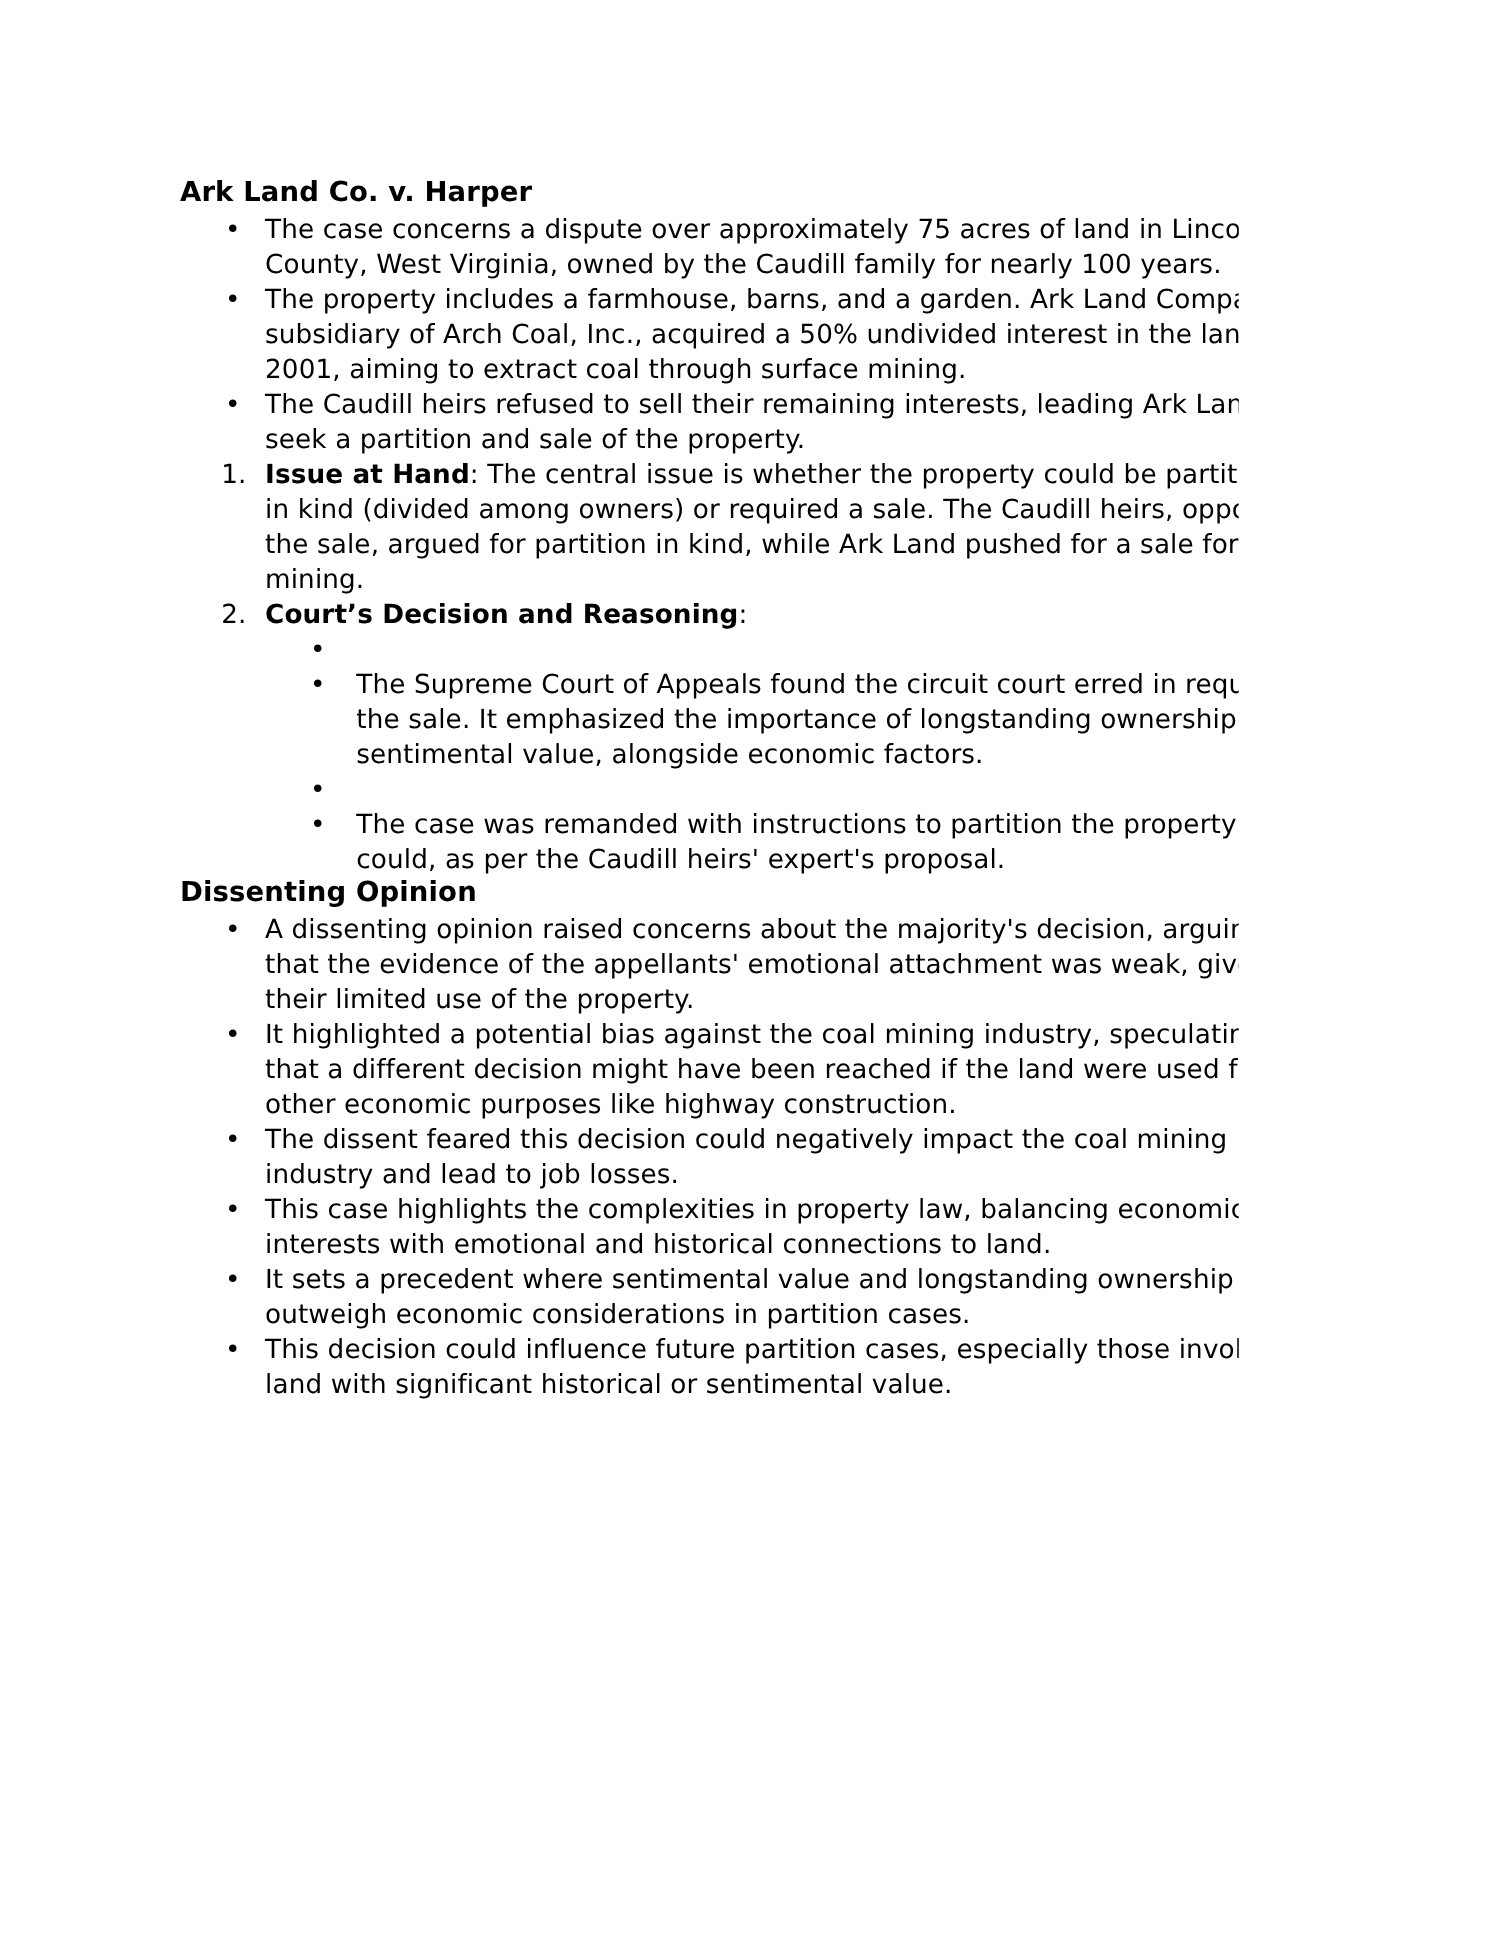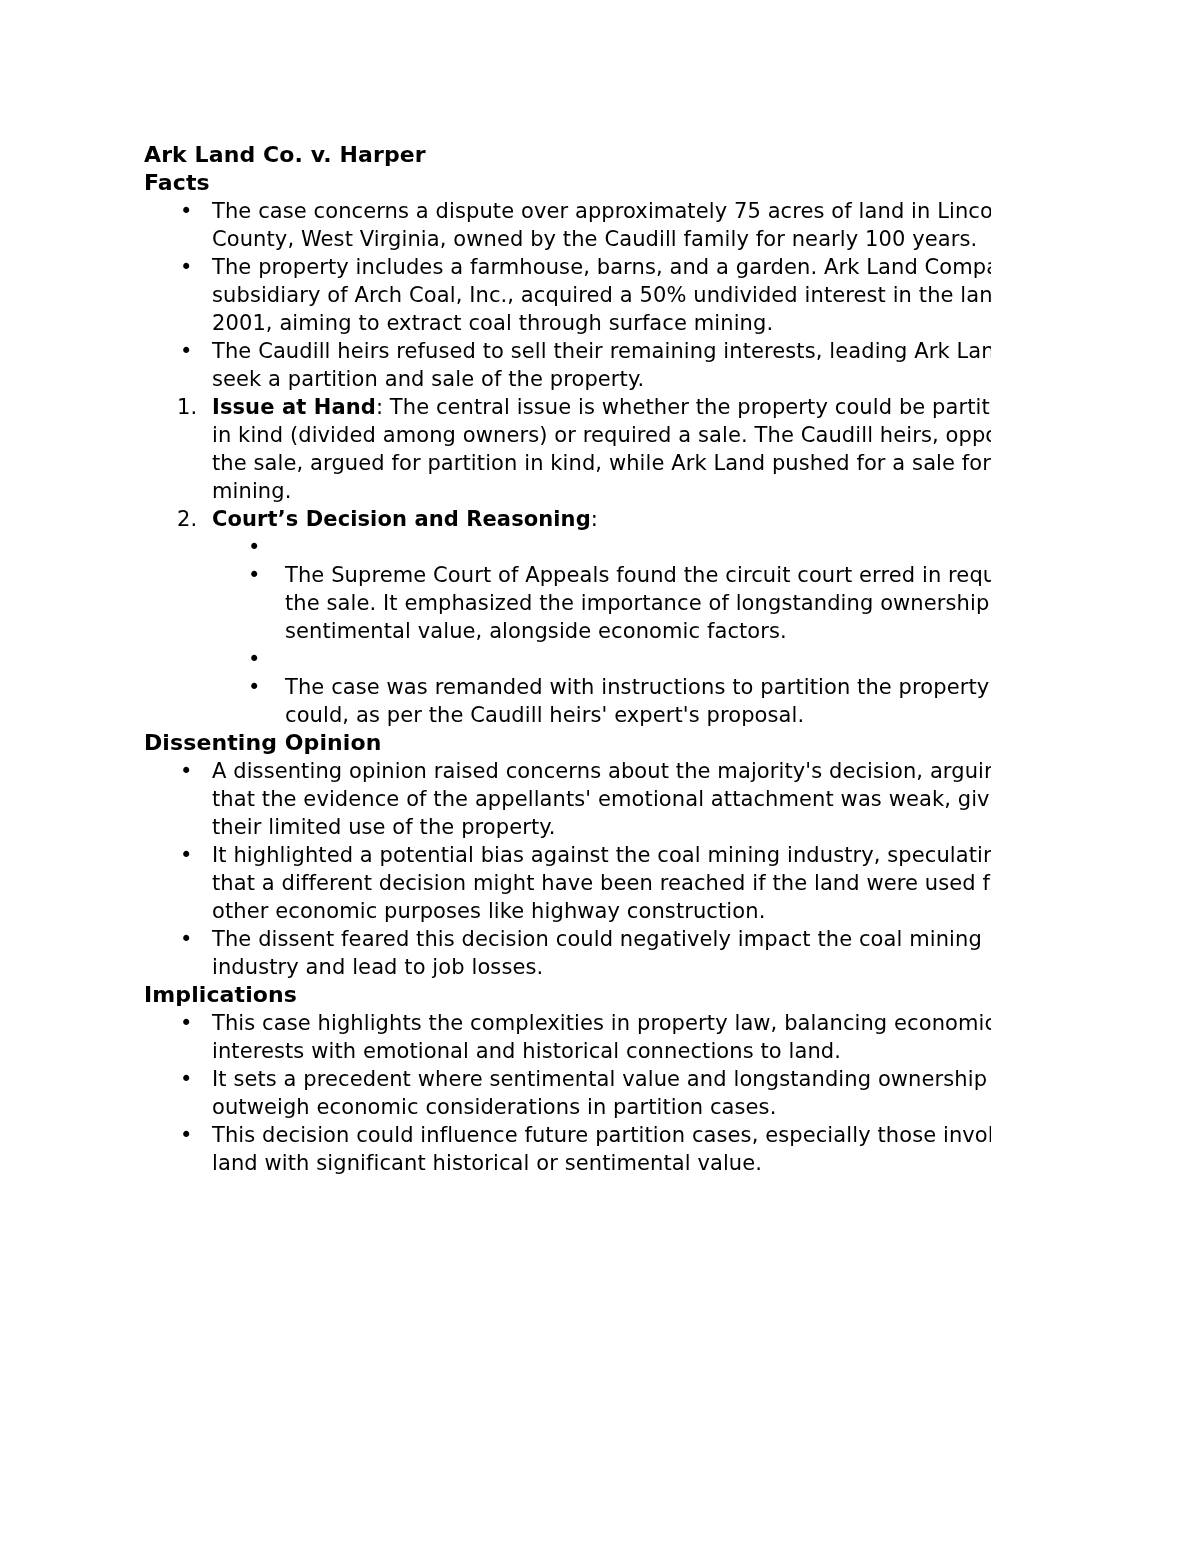--- a/index.html
+++ b/index.html
@@ -46,21 +46,20 @@
   .t b { font-weight: bold; }
 </style>
 </head>
 <body>
 
 <div class="canvas">
   <div class="page-content">
 
     <div class="h">Ark Land Co. v. Harper</div>
 
-    <div class="h">Facts</div>
     <div class="li">
       <span class="m b1">•</span>
       <span class="t">The case concerns a dispute over approximately 75 acres of land in Lincoln County, West Virginia, owned by the Caudill family for nearly 100 years.</span>
     </div>
     <div class="li">
       <span class="m b1">•</span>
       <span class="t">The property includes a farmhouse, barns, and a garden. Ark Land Company, a subsidiary of Arch Coal, Inc., acquired a 50% undivided interest in the land in 2001, aiming to extract coal through surface mining.</span>
     </div>
     <div class="li">
       <span class="m b1">•</span>
@@ -97,21 +96,20 @@
     </div>
     <div class="li">
       <span class="m b1">•</span>
       <span class="t">It highlighted a potential bias against the coal mining industry, speculating that a different decision might have been reached if the land were used for other economic purposes like highway construction.</span>
     </div>
     <div class="li">
       <span class="m b1">•</span>
       <span class="t">The dissent feared this decision could negatively impact the coal mining industry and lead to job losses.</span>
     </div>
 
-    <div class="h">Implications</div>
     <div class="li">
       <span class="m b1">•</span>
       <span class="t">This case highlights the complexities in property law, balancing economic interests with emotional and historical connections to land.</span>
     </div>
     <div class="li">
       <span class="m b1">•</span>
       <span class="t">It sets a precedent where sentimental value and longstanding ownership can outweigh economic considerations in partition cases.</span>
     </div>
     <div class="li">
       <span class="m b1">•</span>

